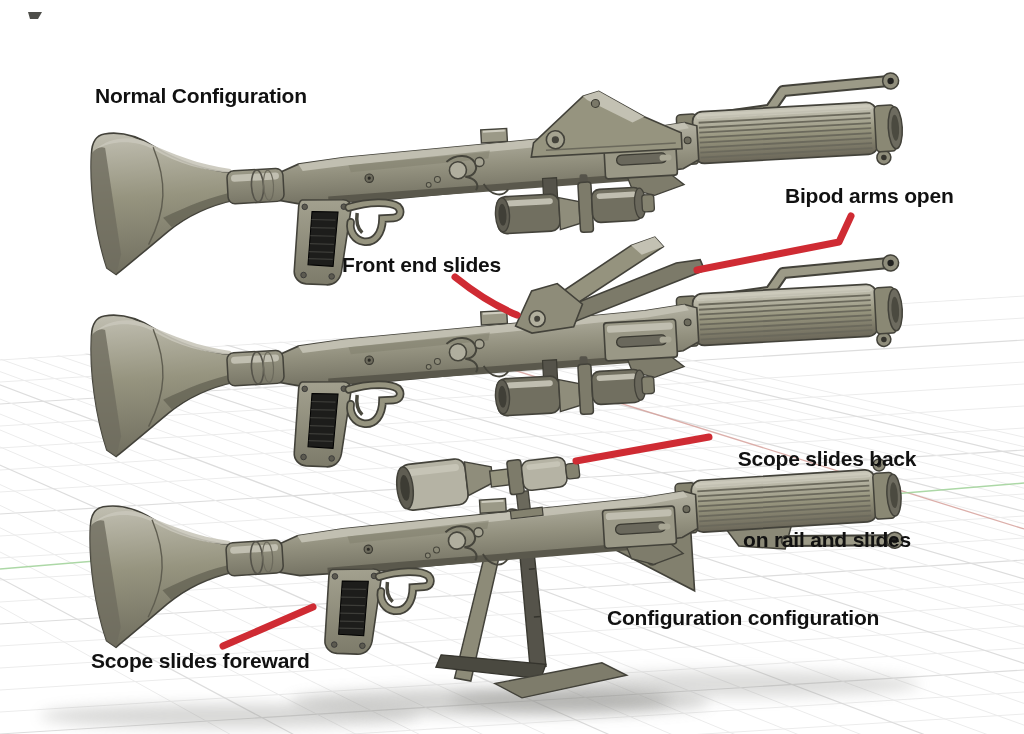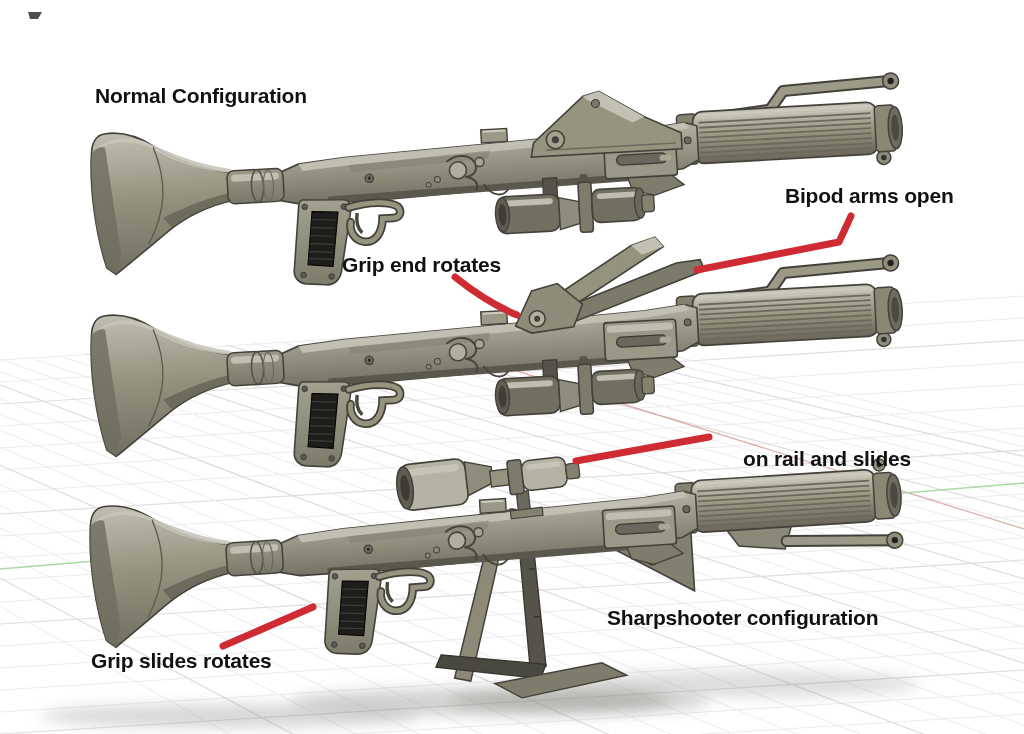--- a/index.html
+++ b/index.html
@@ -311,21 +311,22 @@
     <path d="M455,265 C480,285 500,296 517,303"></path>
     <path d="M851,204 L839,230 L697,258"></path>
     <path d="M576,449 L709,425"></path>
     <path d="M223,634 L313,595"></path>
   </g>
 
   <polygon points="28,0 42,0 38,7 30,7" fill="#4e4e4a"></polygon>
 </svg>
 
 <div class="callout-label" id="lab-normal">Normal Configuration</div>
-<div class="callout-label" id="lab-front">Grip end rotates</div>
+<div class="callout-label" id="lab-front">Front end slides</div>
 <div class="callout-label" id="lab-bipod">Bipod arms open</div>
 <div class="callout-label" id="lab-scope">
+  <div>Scope slides back</div>
   <div>on rail and slides</div>
 </div>
-<div class="callout-label" id="lab-sharp">Sharpshooter configuration</div>
-<div class="callout-label" id="lab-grip">Grip slides rotates</div>
+<div class="callout-label" id="lab-sharp">Configuration configuration</div>
+<div class="callout-label" id="lab-grip">Scope slides foreward</div>
 
 </div>
 
 </body></html>

